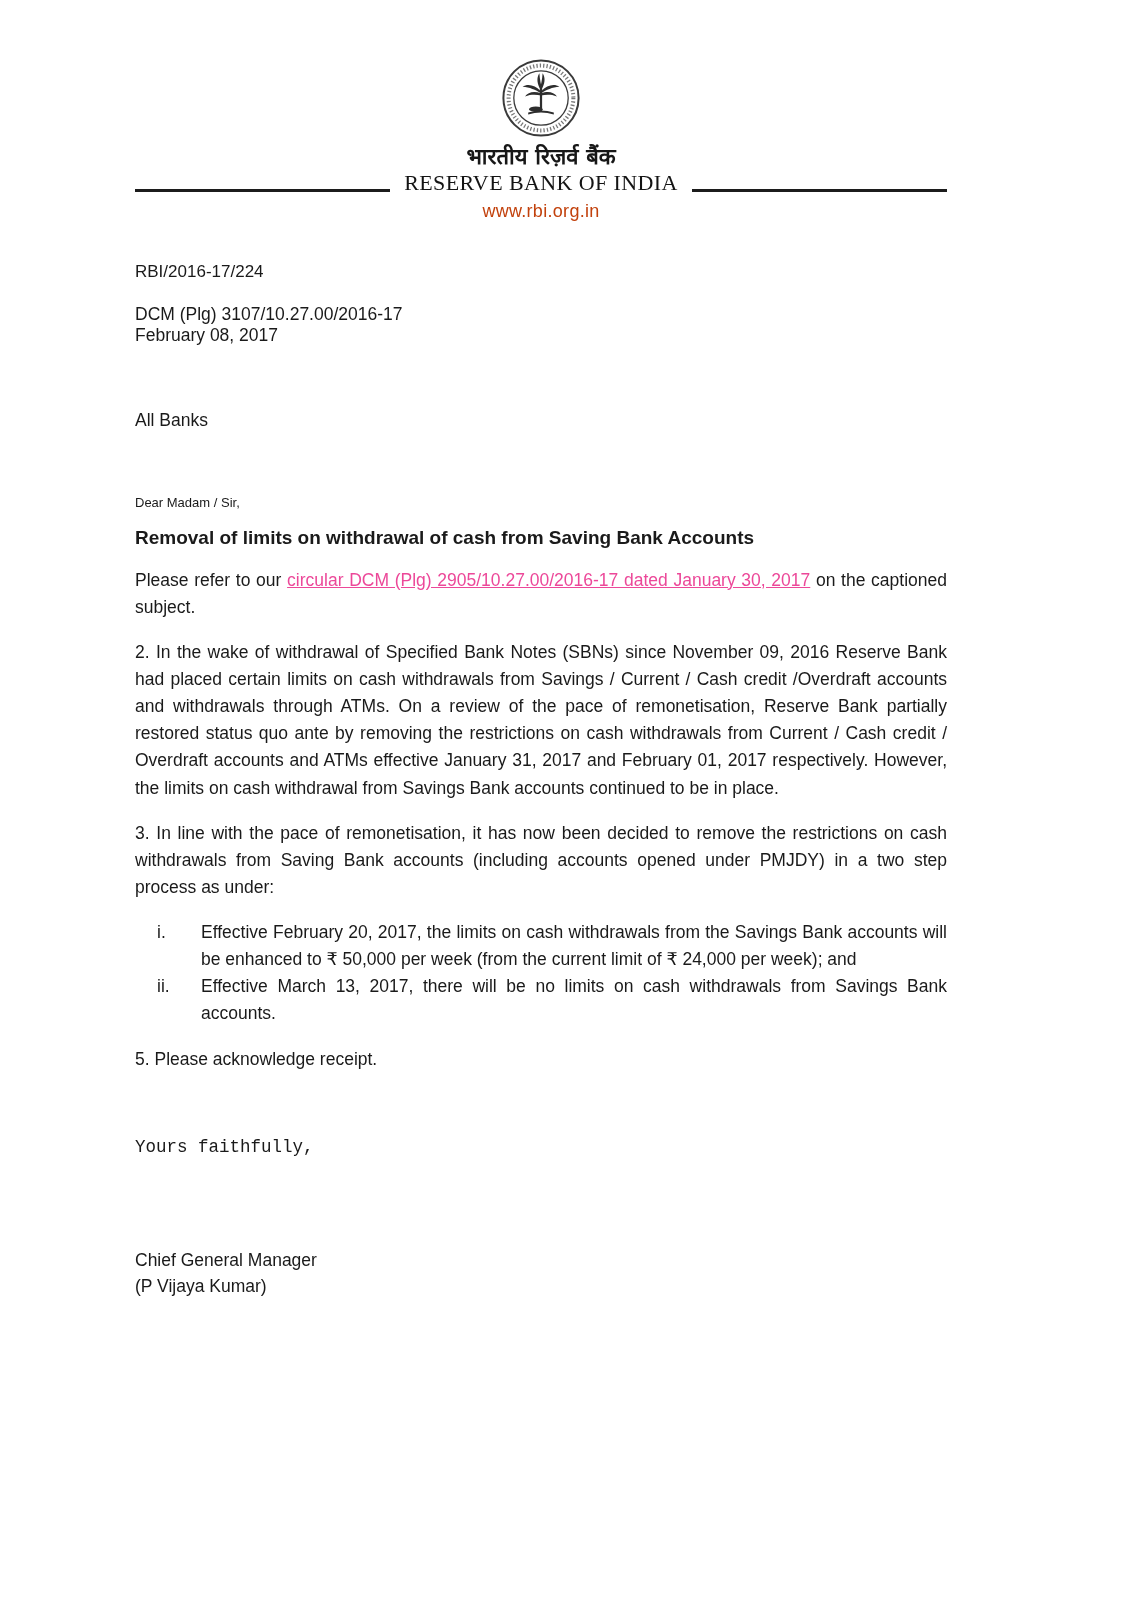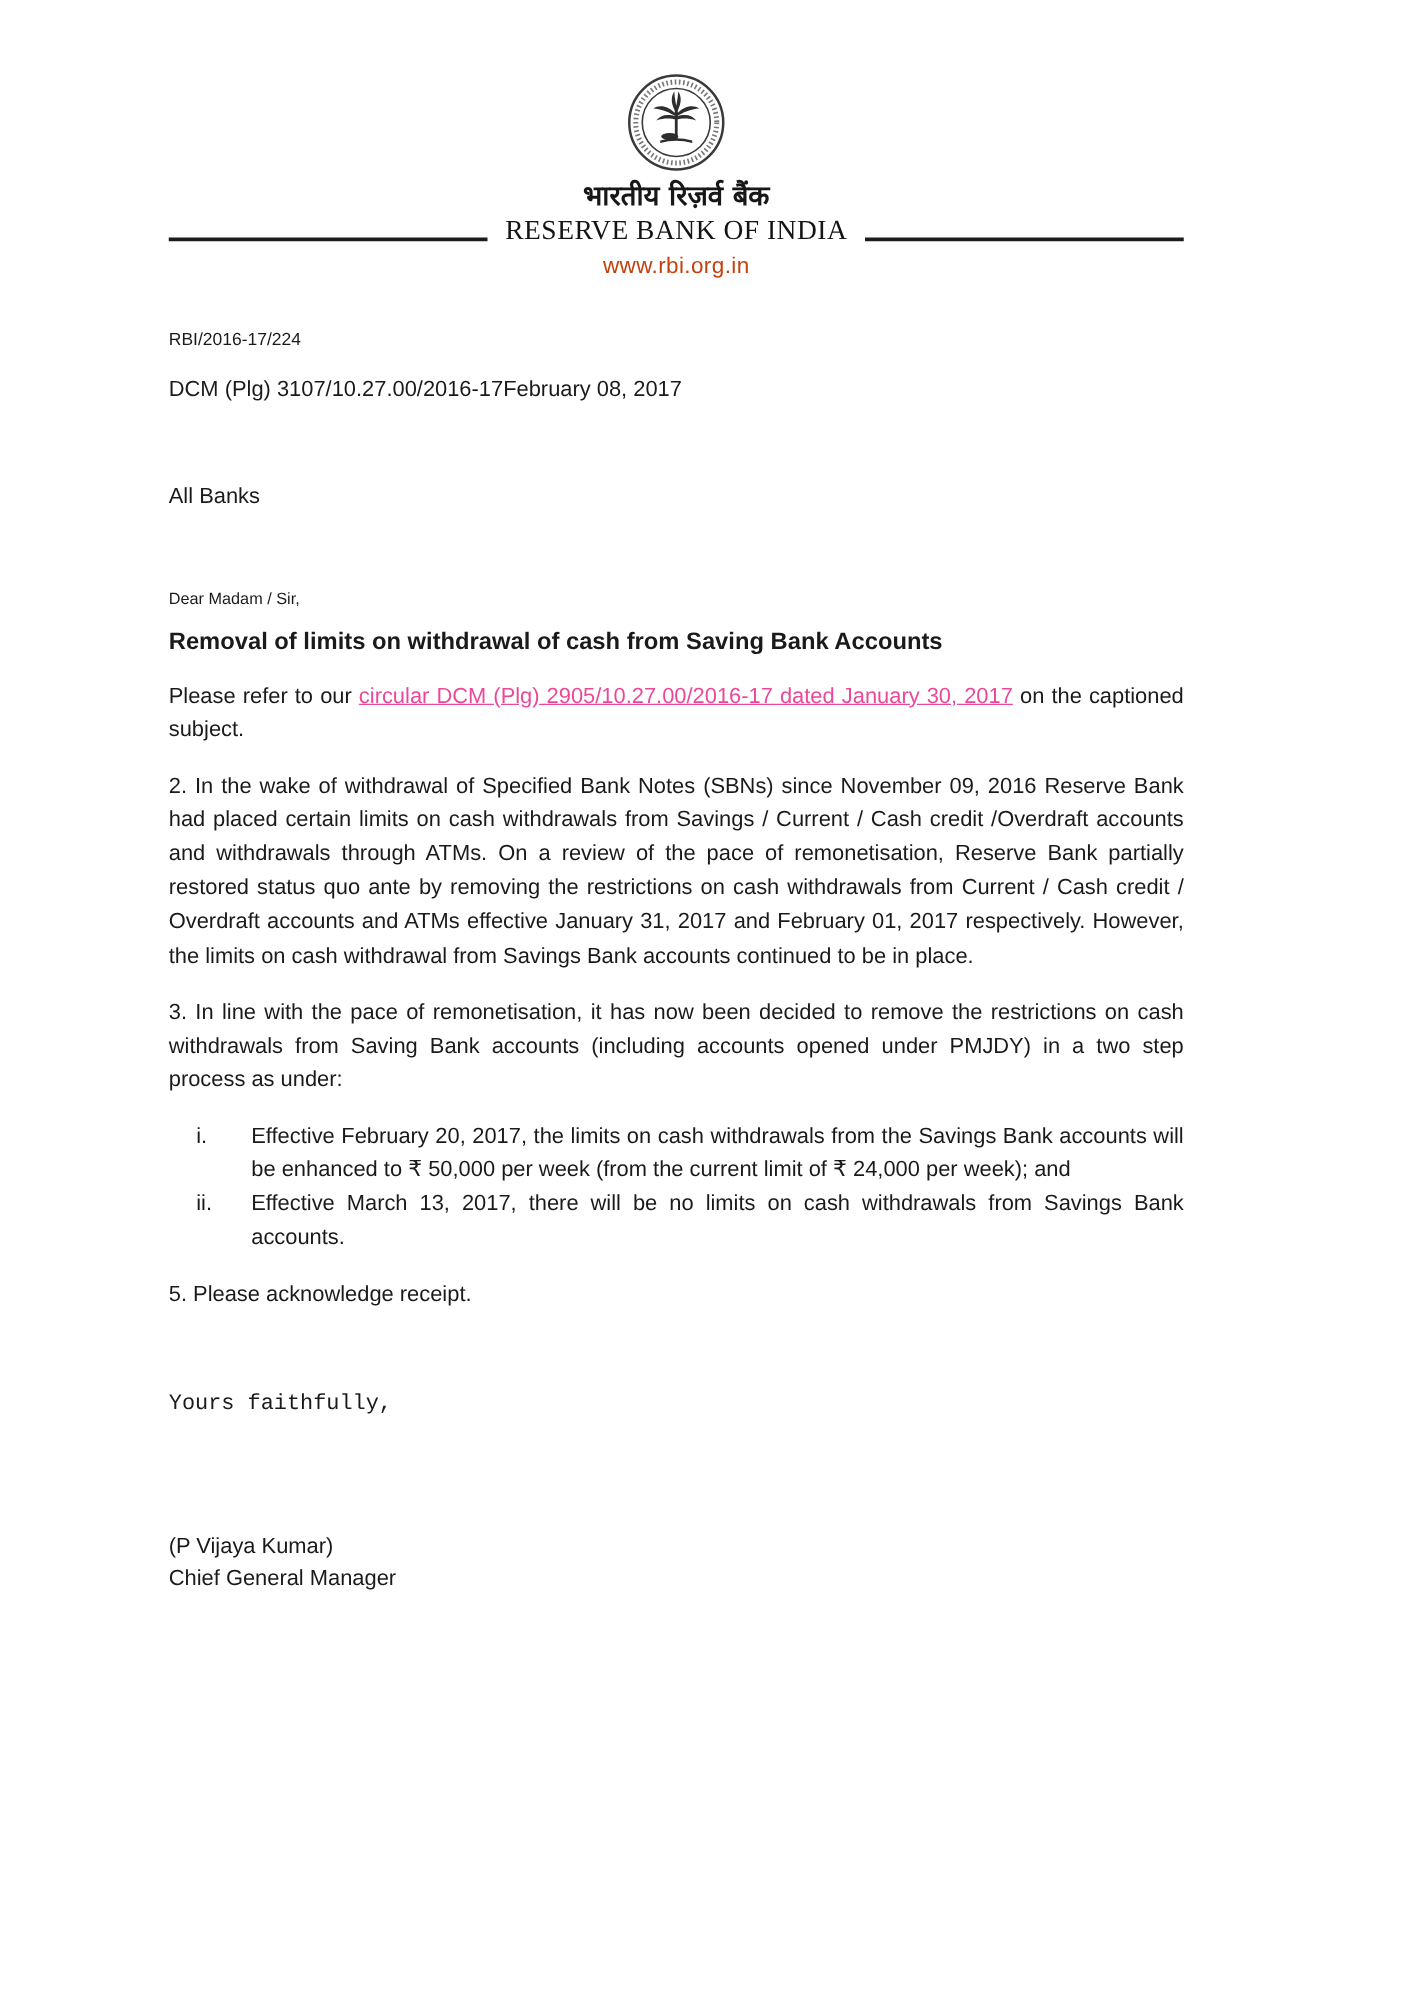--- a/index.html
+++ b/index.html
@@ -61,26 +61,28 @@
   }
   .website {
     font-size: 18px;
     color: #c2410c;
     margin-top: 5px;
     letter-spacing: 0.3px;
   }
   
   .ref-no {
     margin-top: 40px;
-    font-size: 14px;
+    font-size: 17px;
   }
   .ref-row {
     margin-top: 22px;
     display: flex;
-    font-size: 17.5px;
+    justify-content: space-between;
+    font-size: 17.5px;
+    flex-direction: column;
   }
   
   .addressee  { margin-top: 64px; font-size: 17.5px; }
   .salutation { margin-top: 64px; font-size: 13px; }
   .subject {
     margin-top: 17px;
     font-size: 19px;
     font-weight: bold;
   }
   .para {
@@ -187,17 +189,17 @@
     <div class="list-item">
       <span class="list-marker">ii.</span>
       <div class="list-text">Effective March 13, 2017, there will be no limits on cash withdrawals from Savings Bank accounts.</div>
     </div>
   </div>
 
   <div class="para">5. Please acknowledge receipt.</div>
 
   <div class="valediction">Yours faithfully,</div>
   <div class="signature">
+    <div>Chief General Manager</div>
     <div>(P Vijaya Kumar)</div>
-    <div>Chief General Manager</div>
   </div>
 
 </div>
 
 </body></html>

